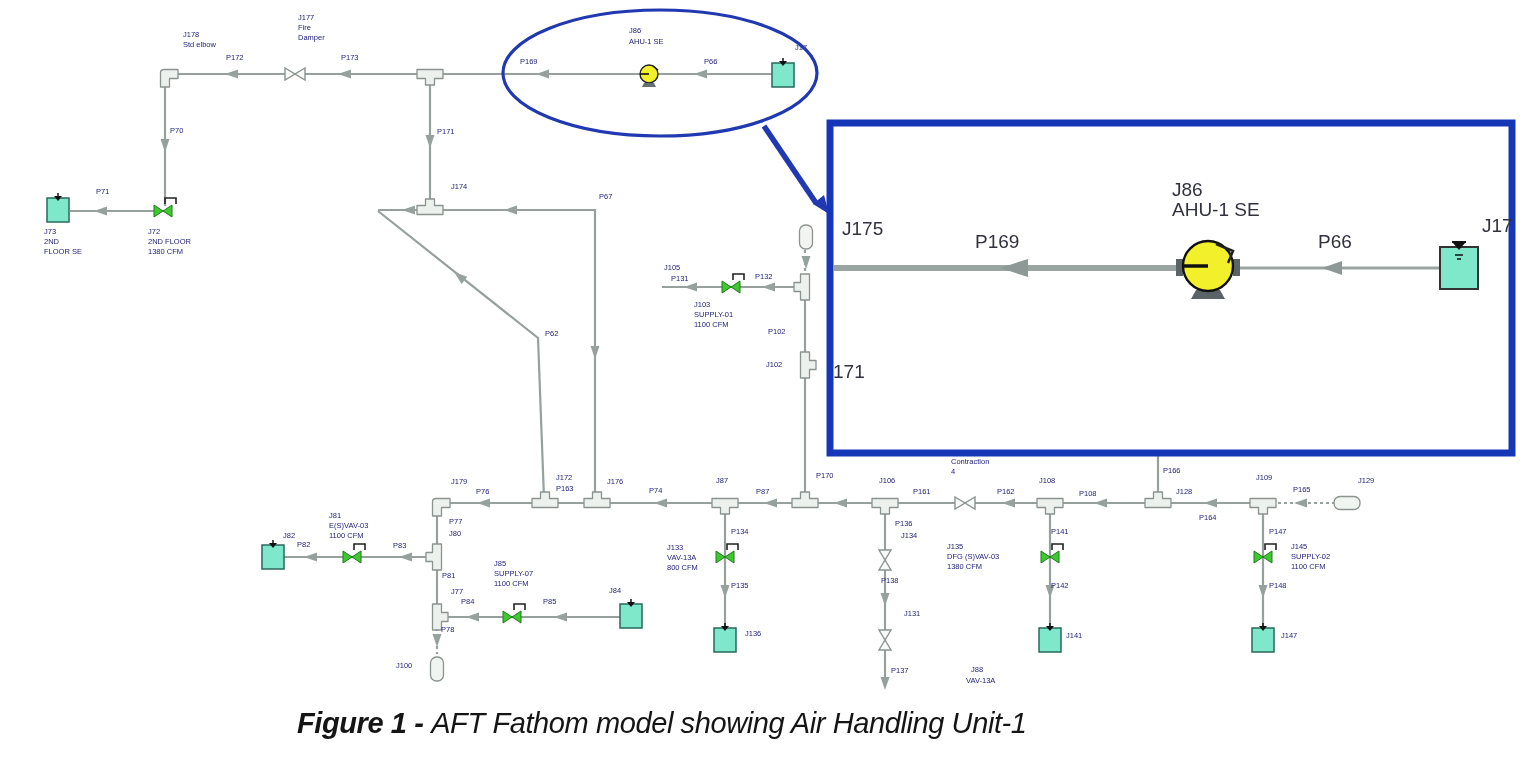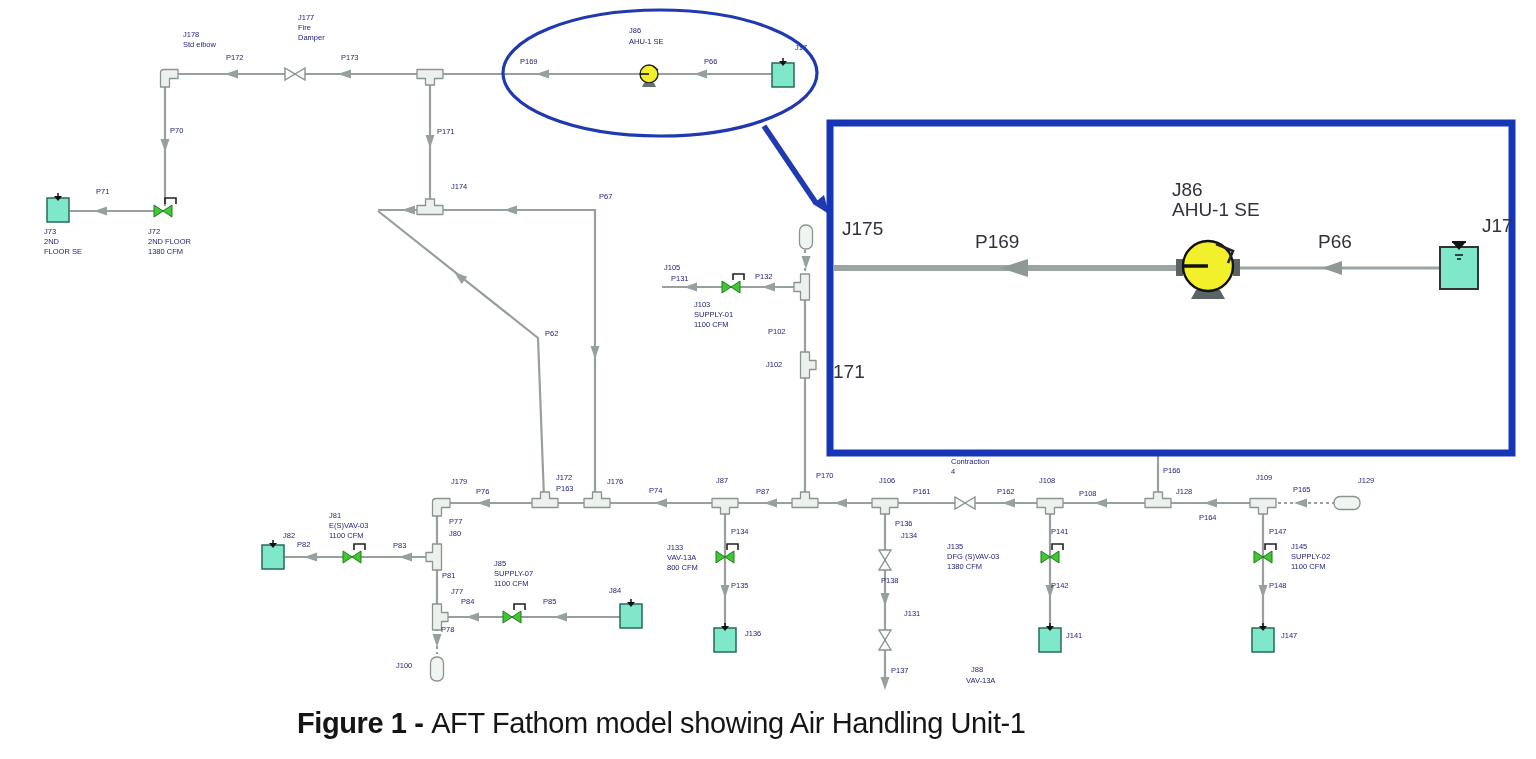--- a/index.html
+++ b/index.html
@@ -2,21 +2,21 @@
 <html><head>
 <meta charset="utf-8">
 <style>
   html,body{margin:0;padding:0;background:#fff;}
   #stage{position:relative;width:1536px;height:759px;background:#fff;overflow:hidden;
          font-family:"Liberation Sans",sans-serif;}
   svg{position:absolute;left:0;top:0;}
   text.tl{font-family:"Liberation Sans",sans-serif;font-size:7.5px;fill:#23237a;}
   text.bl{font-family:"Liberation Sans",sans-serif;font-size:19px;fill:#32323f;}
   #caption{position:absolute;left:297px;top:707px;white-space:nowrap;
-           font-size:29px;letter-spacing:-0.4px;color:#151515;}
+           font-size:29px;letter-spacing:-0.4px;color:#151515;font-style:italic;}
   #caption b{font-weight:700;}
 </style>
 </head>
 <body>
 
 <div id="stage">
 
 <svg width="1536" height="759" viewBox="0 0 1536 759">
   <defs>
     <g id="tee">

